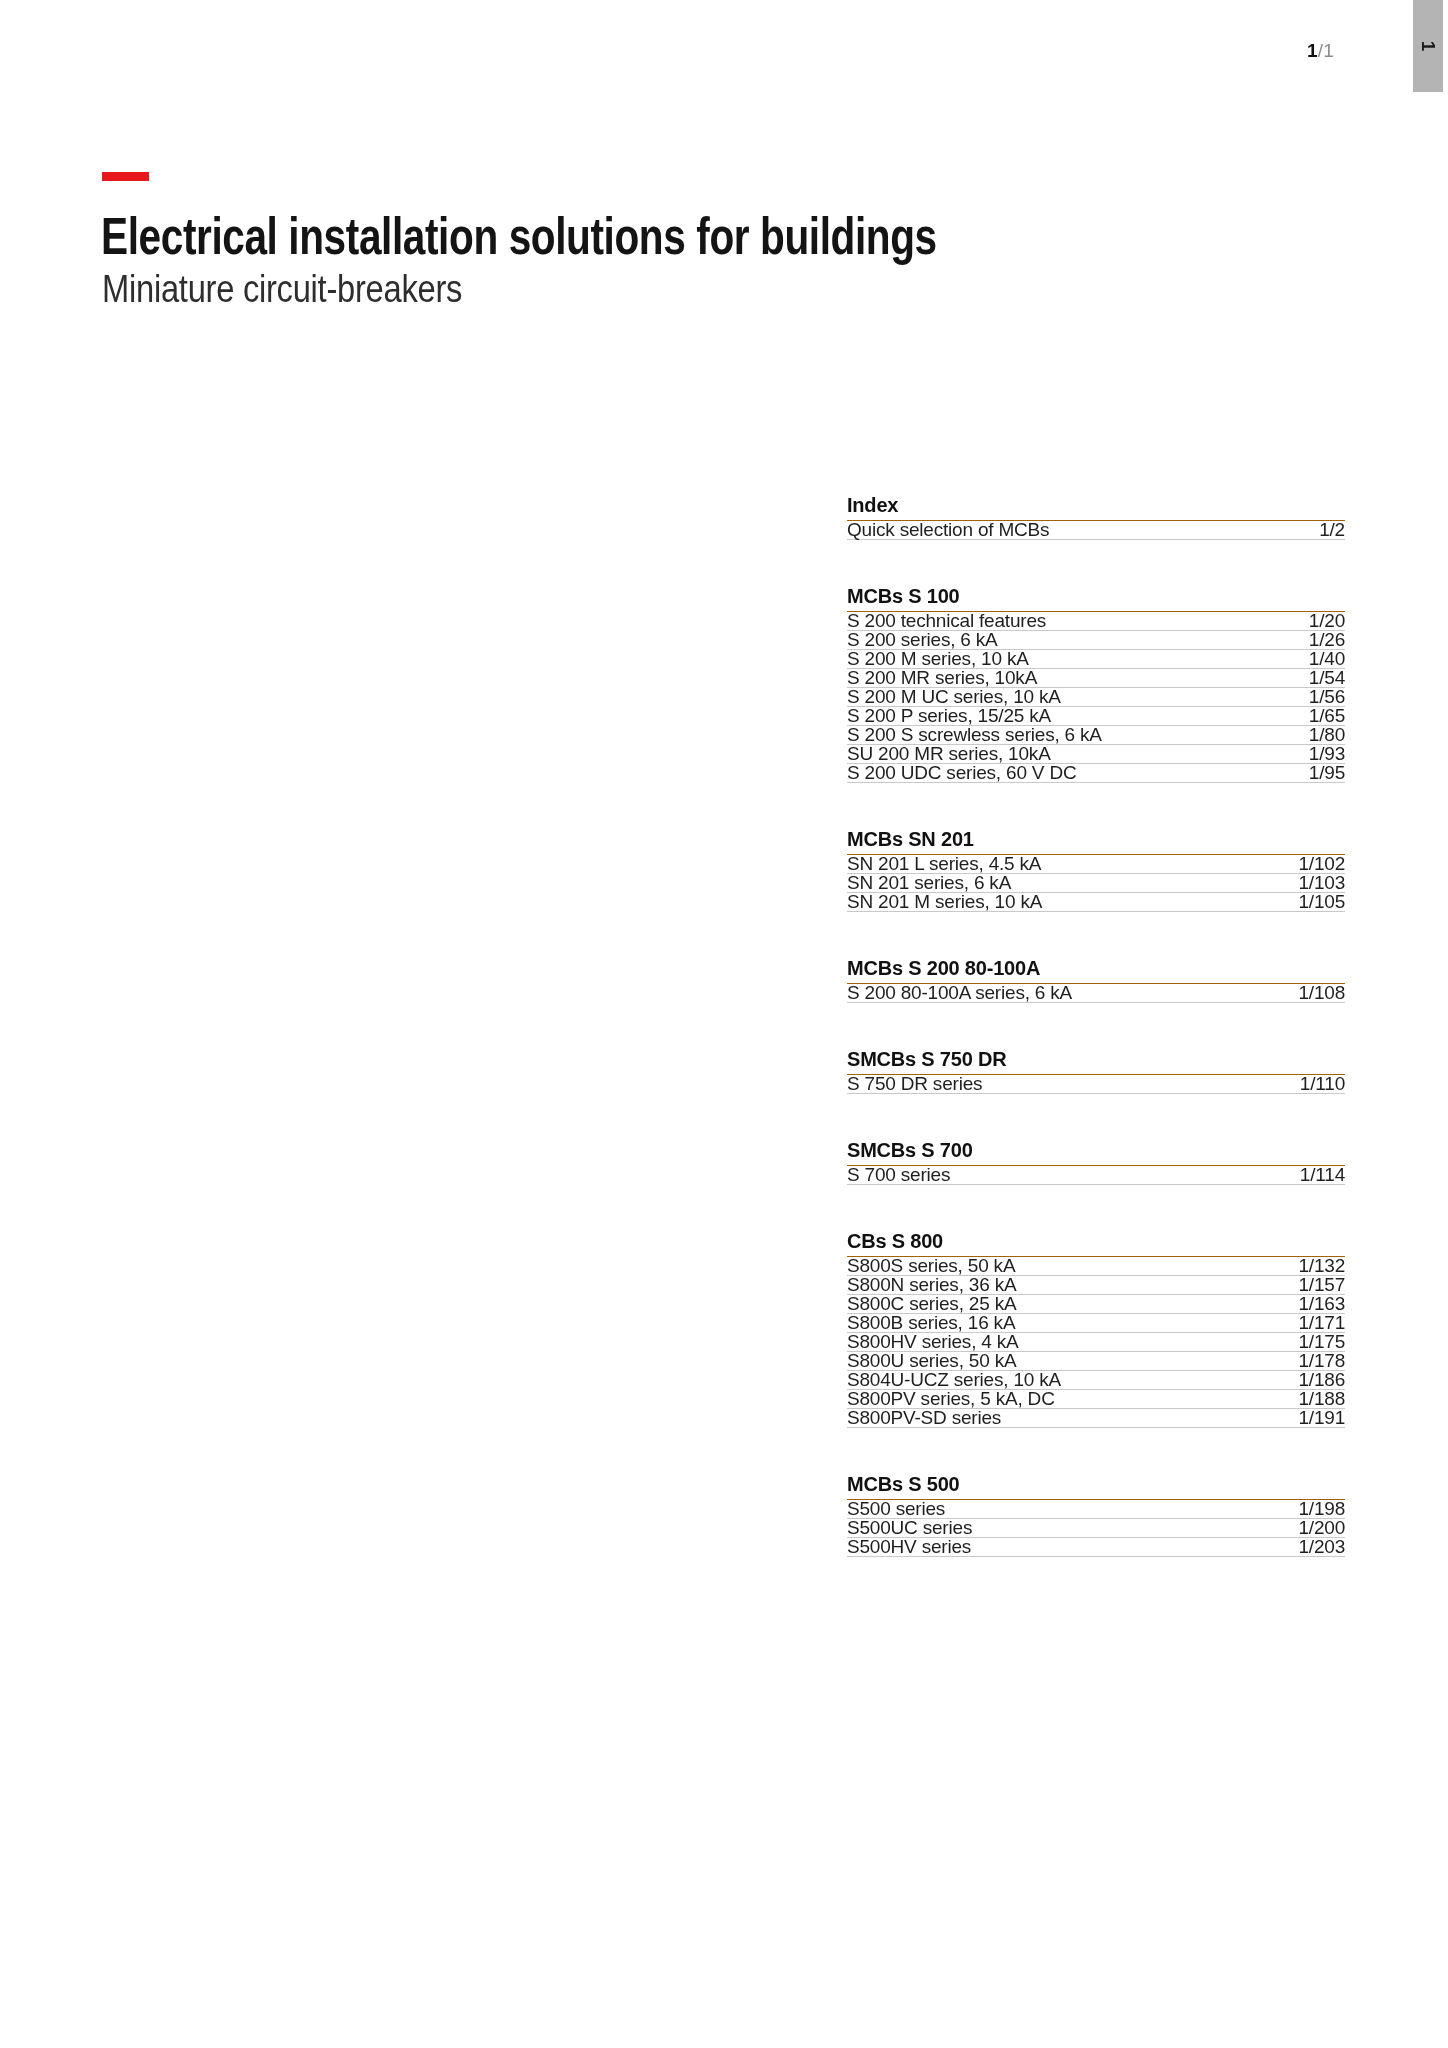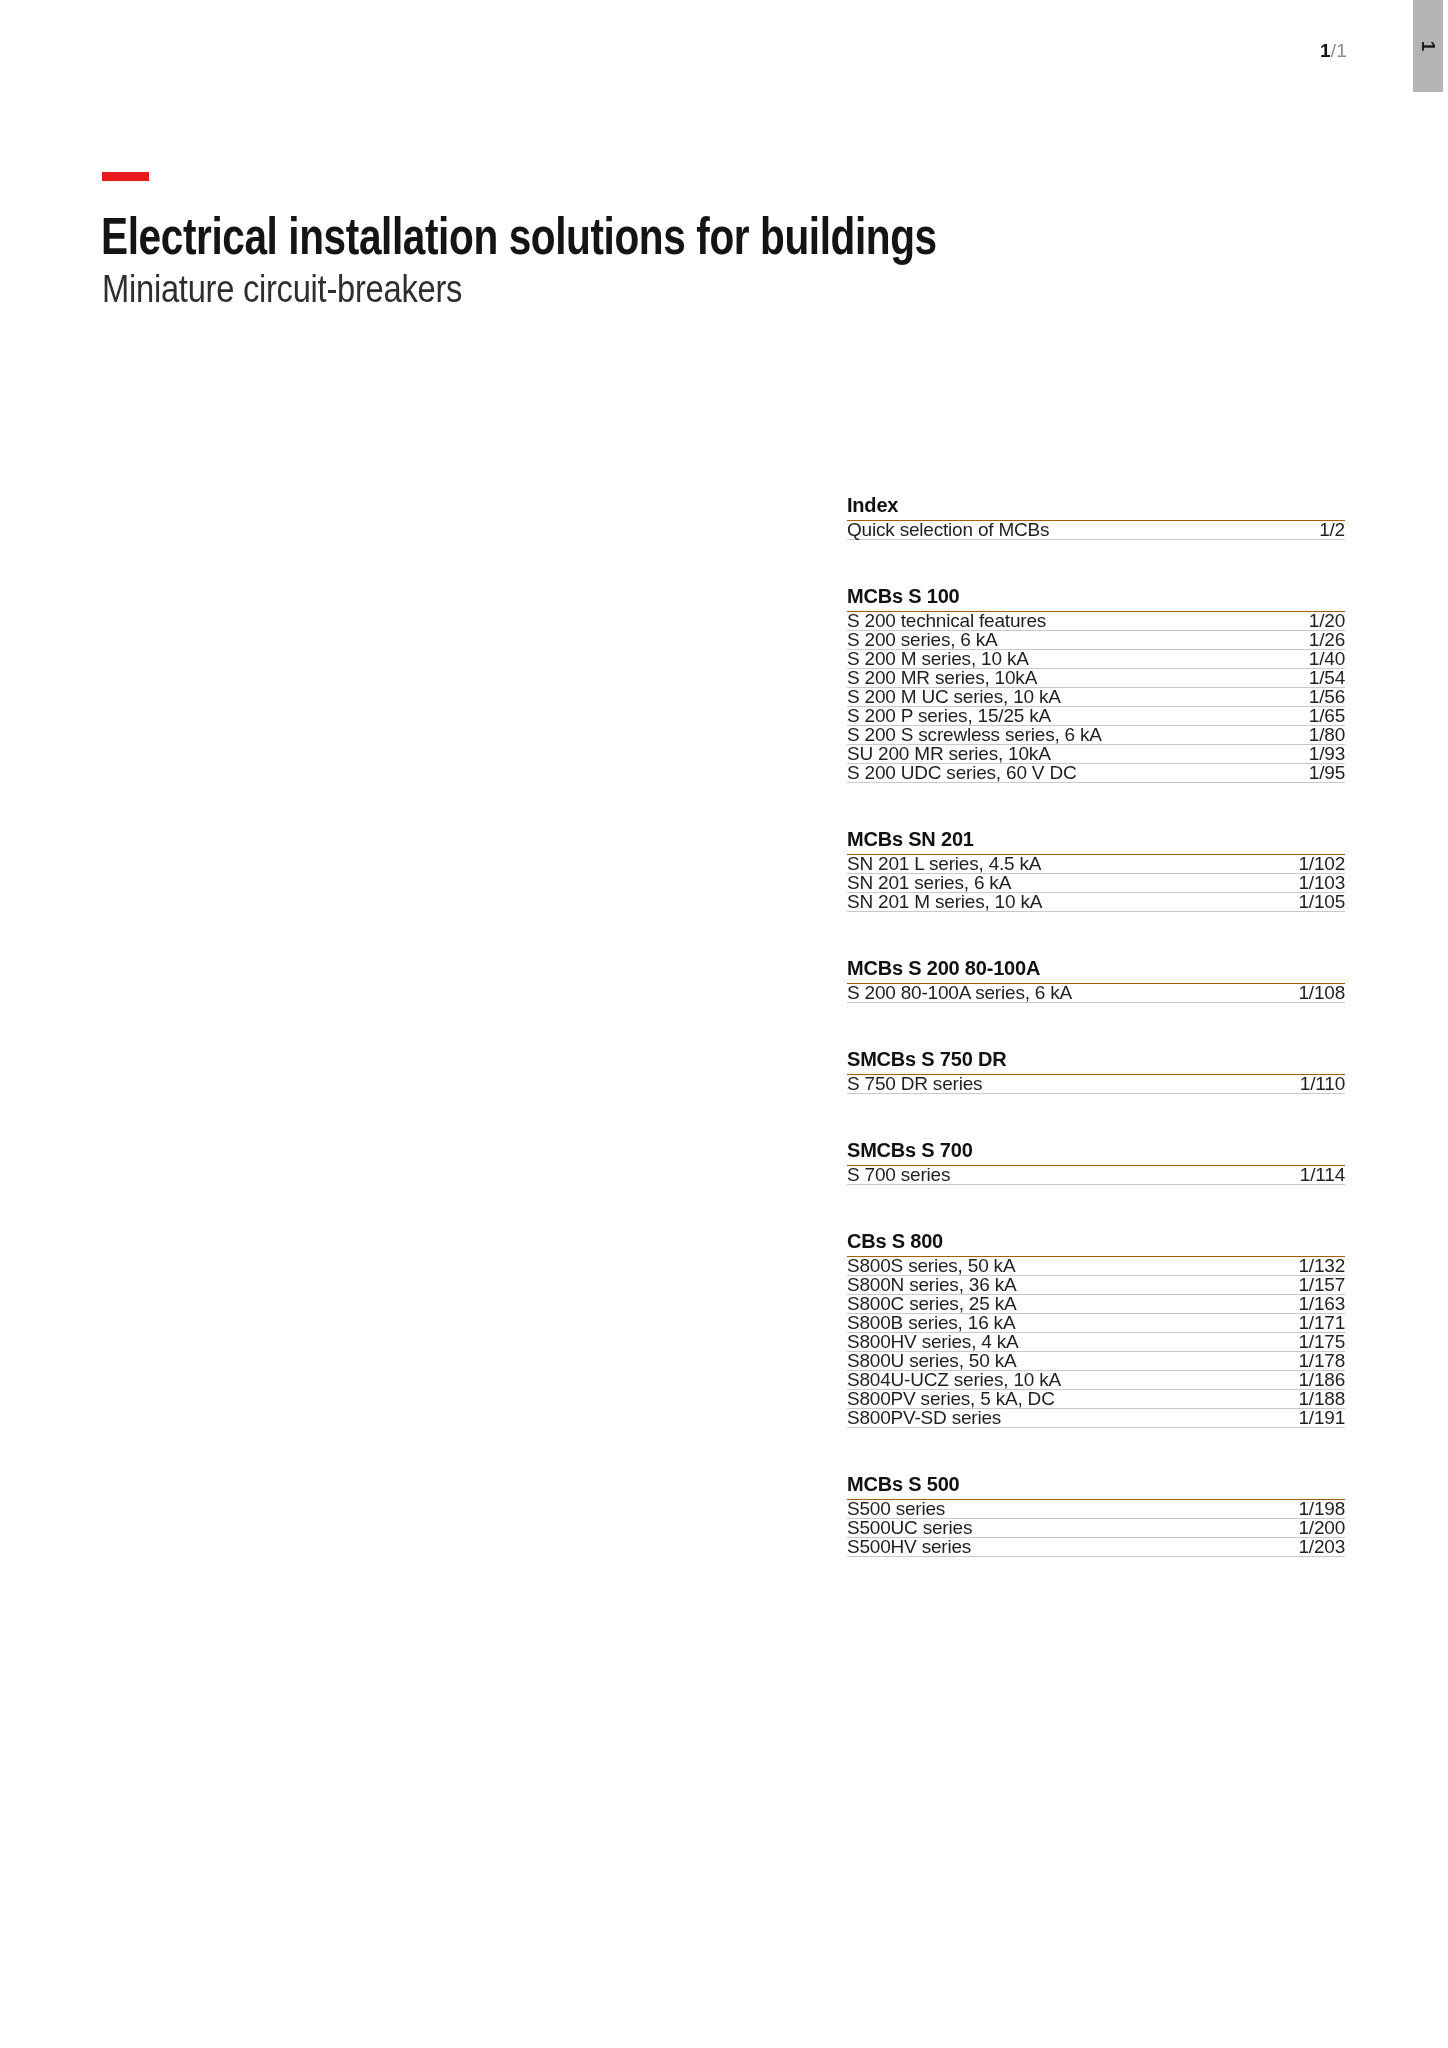--- a/index.html
+++ b/index.html
@@ -10,21 +10,21 @@
     position: relative;
     font-family: "Liberation Sans", sans-serif;
     color: #1b1b1b;
     overflow: hidden;
   }
 
   
   .page-indicator {
     position: absolute;
     top: 40px;
-    right: 101px;
+    right: 114px;
     font-size: 19px;
     letter-spacing: 0.2px;
     color: #1b1b1b;
     white-space: nowrap;
   }
   .page-indicator .pi-current { font-weight: bold; color: #111; }
   .page-indicator .pi-sep,
   .page-indicator .pi-total { font-weight: normal; color: #8c8c8c; }
 
   

